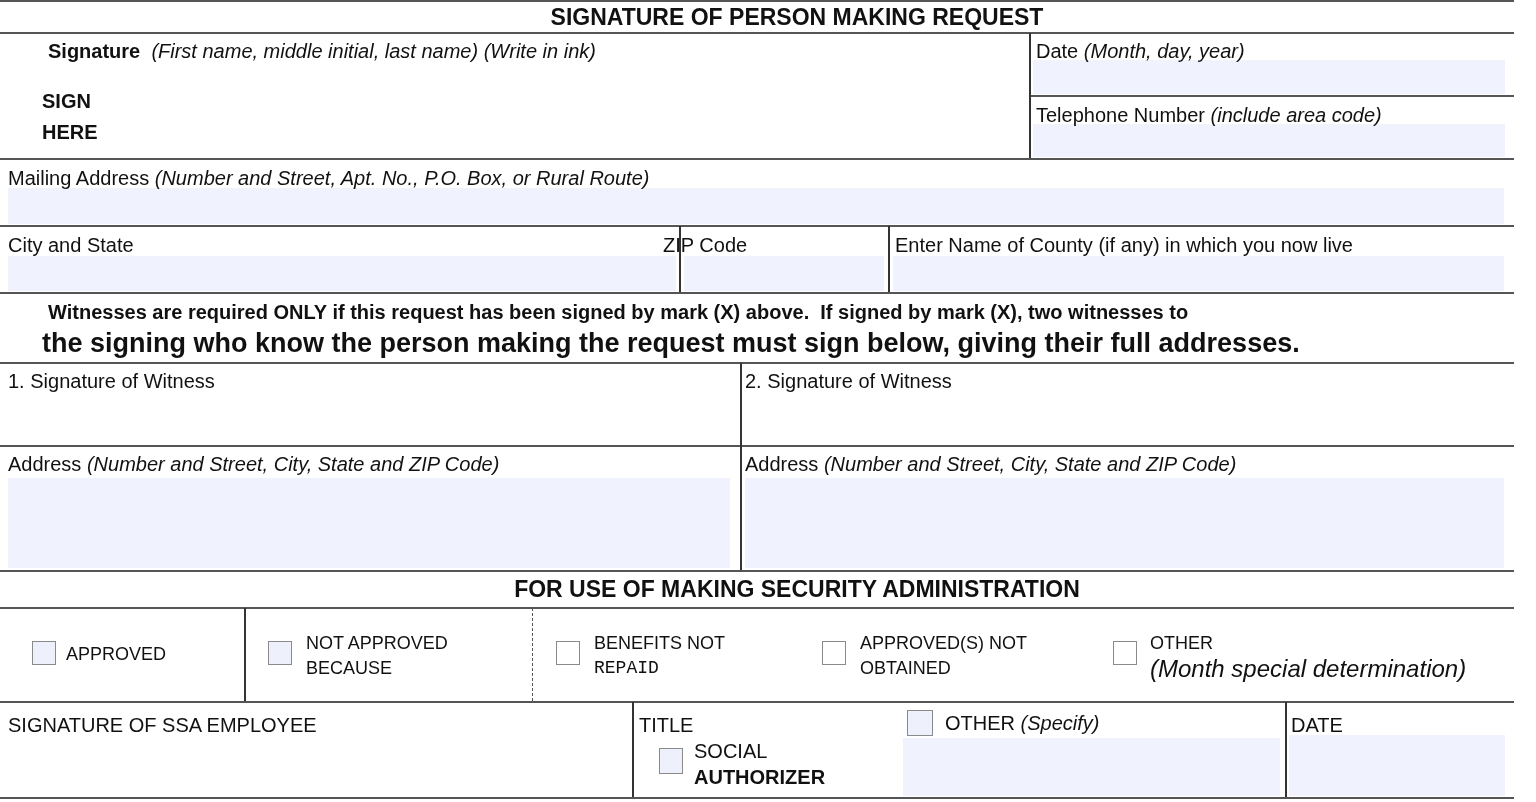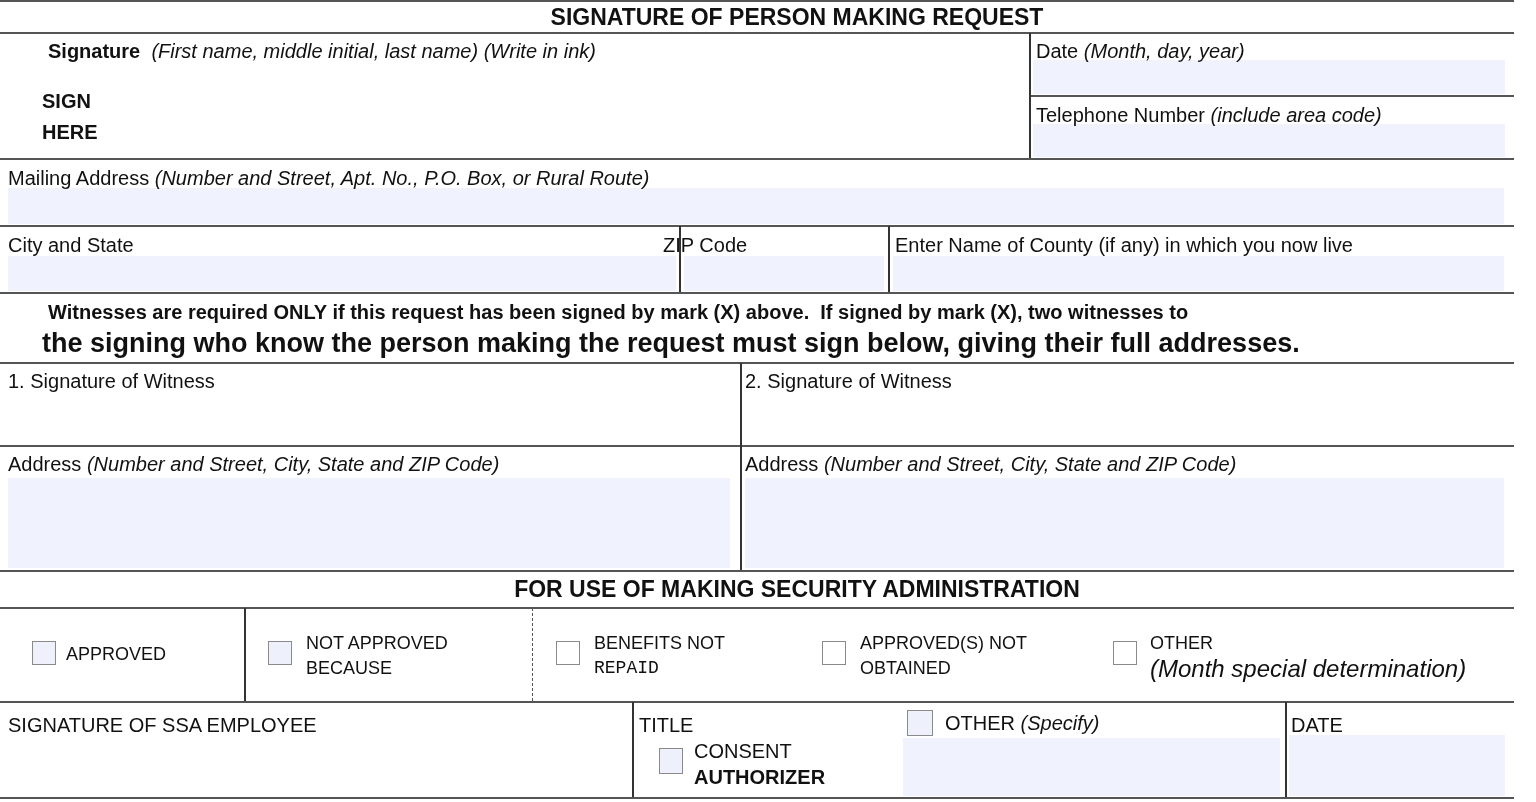--- a/index.html
+++ b/index.html
@@ -122,21 +122,21 @@
 
 <div class="chk" style="left:1113px;top:641px;"></div>
 <div class="two" style="left:1150px;top:631px;">OTHER</div>
 <div class="two" style="left:1150px;top:656px;font-style:italic;font-size:24px;">(Month special determination)</div>
 
 <div class="abs" style="left:0;top:703px;width:631px;height:93px;"></div>
 <div class="lbl" style="left:8px;top:711px;">SIGNATURE OF SSA EMPLOYEE</div>
 
 <div class="lbl" style="left:639px;top:711px;">TITLE</div>
 <div class="chk blue" style="left:659px;top:748px;height:26px;"></div>
-<div class="lbl" style="left:694px;top:738px;line-height:26px;">CONSENT</div>
+<div class="lbl" style="left:694px;top:738px;line-height:26px;">SOCIAL</div>
 <div class="lbl" style="left:694px;top:764px;line-height:26px;font-weight:bold;">AUTHORIZER</div>
 
 <div class="fill" style="left:903px;top:738px;width:377px;height:58px;"></div>
 <div class="chk blue" style="left:907px;top:710px;width:26px;height:26px;"></div>
 <div class="lbl" style="left:945px;top:709px;">
   <span>OTHER</span>
   <i>(Specify)</i>
 </div>
 
 <div class="fill" style="left:1289px;top:735px;width:216px;height:61px;"></div>

